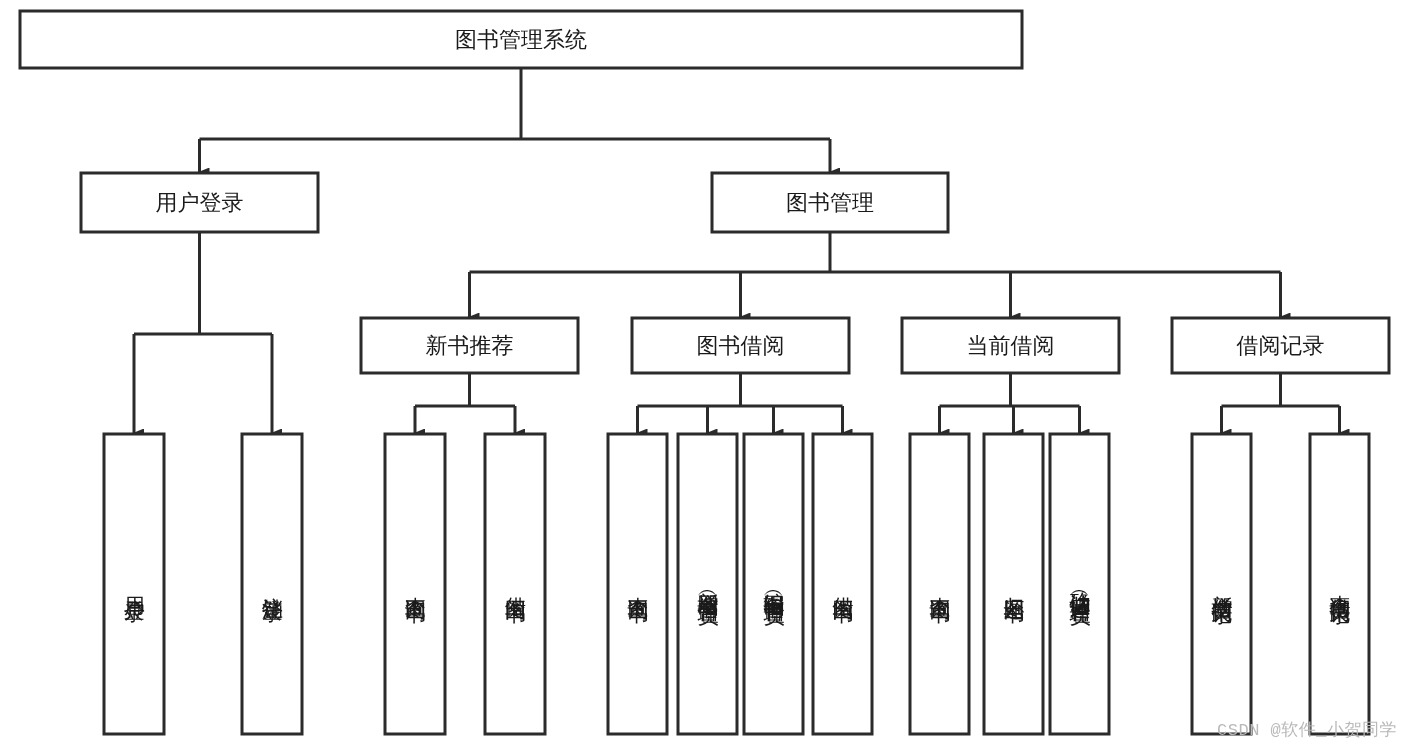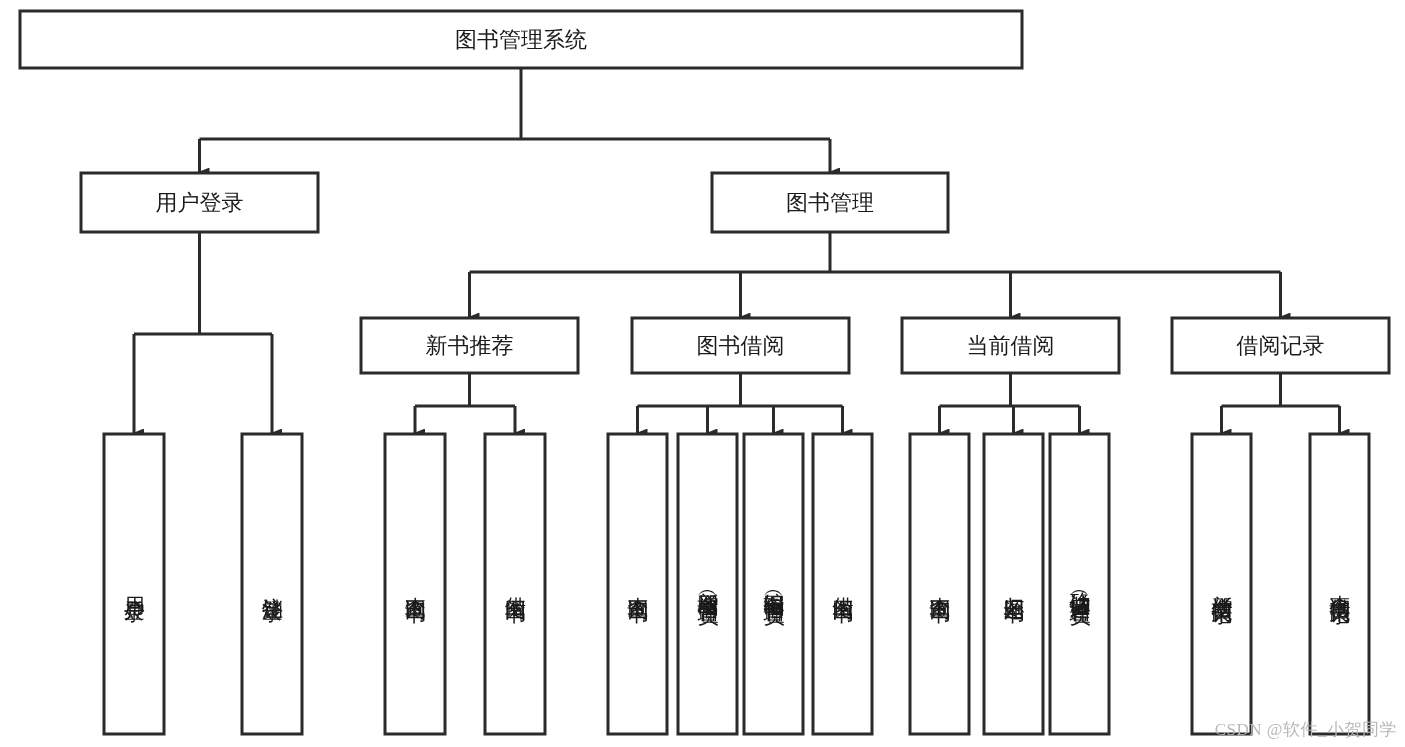--- a/index.html
+++ b/index.html
@@ -22,21 +22,21 @@
     display:flex;align-items:center;justify-content:center;
     writing-mode:vertical-rl;
     text-orientation:upright;
     font-family:"DejaVu Sans","Liberation Sans",sans-serif;
     font-size:21px;line-height:1.18;letter-spacing:2px;
     color:#1a1a1a;white-space:nowrap;
     pointer-events:none;
   }
   .watermark{
     position:absolute;right:8px;bottom:6px;
-    font-family:Liberation Serif, serif;
+    font-family:Liberation Mono, monospace;
     font-size:17px;color:#b9b9b9;letter-spacing:0.5px;
     white-space:nowrap;
   }
 </style>
 </head>
 <body>
 
 <div id="stage">
 
   <svg id="diagram" viewBox="0 0 1405 747" xmlns="http://www.w3.org/2000/svg">

